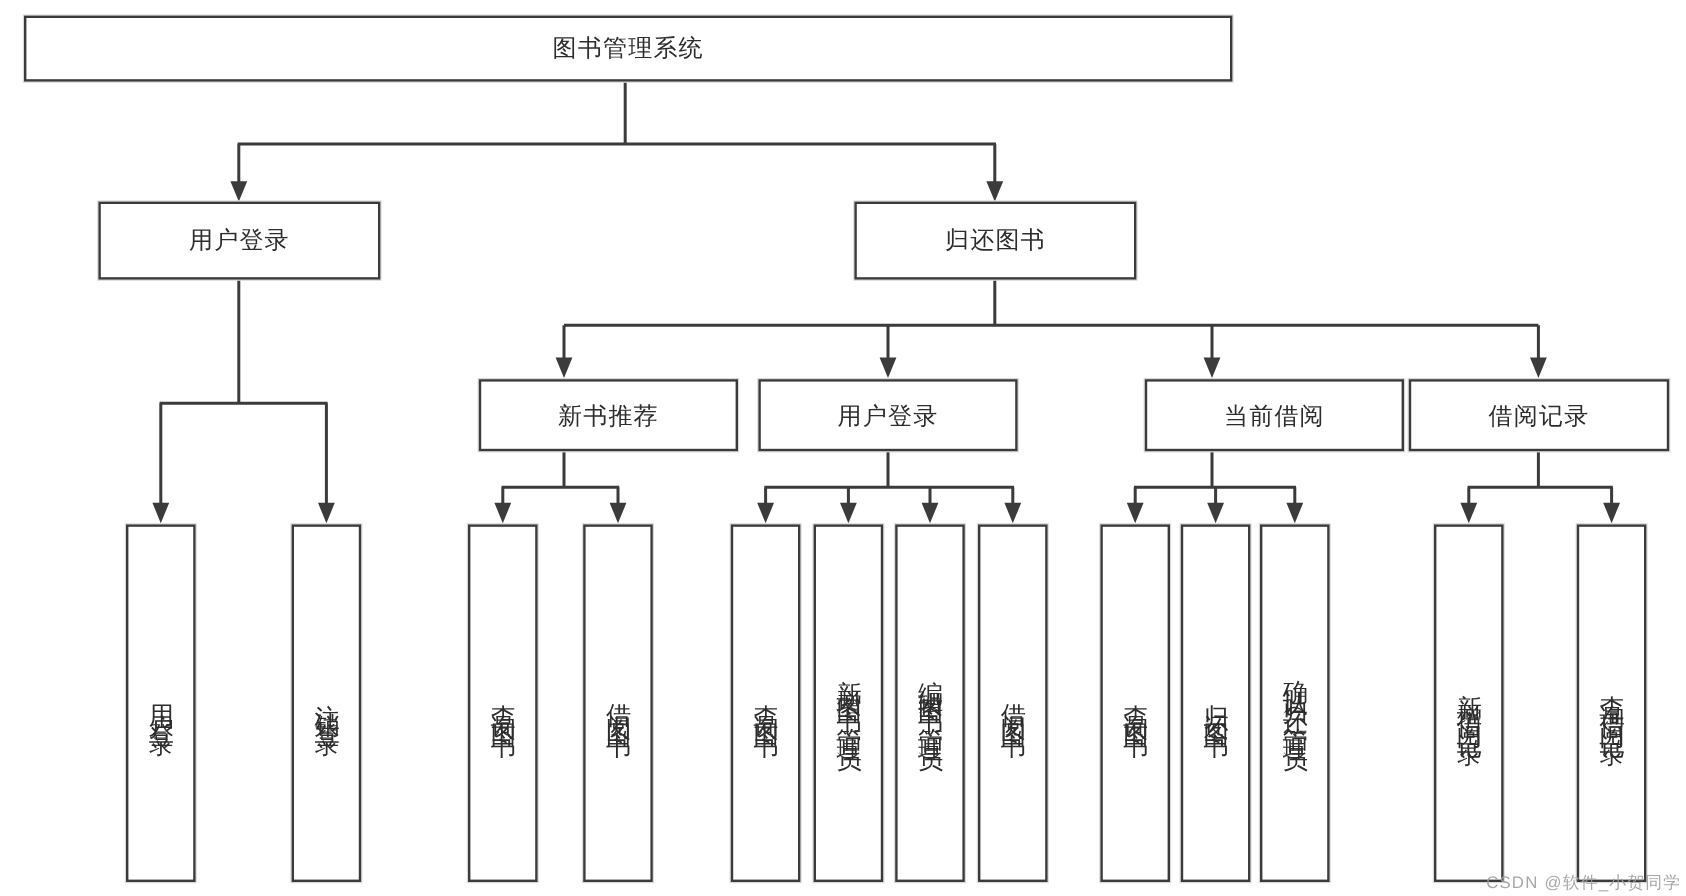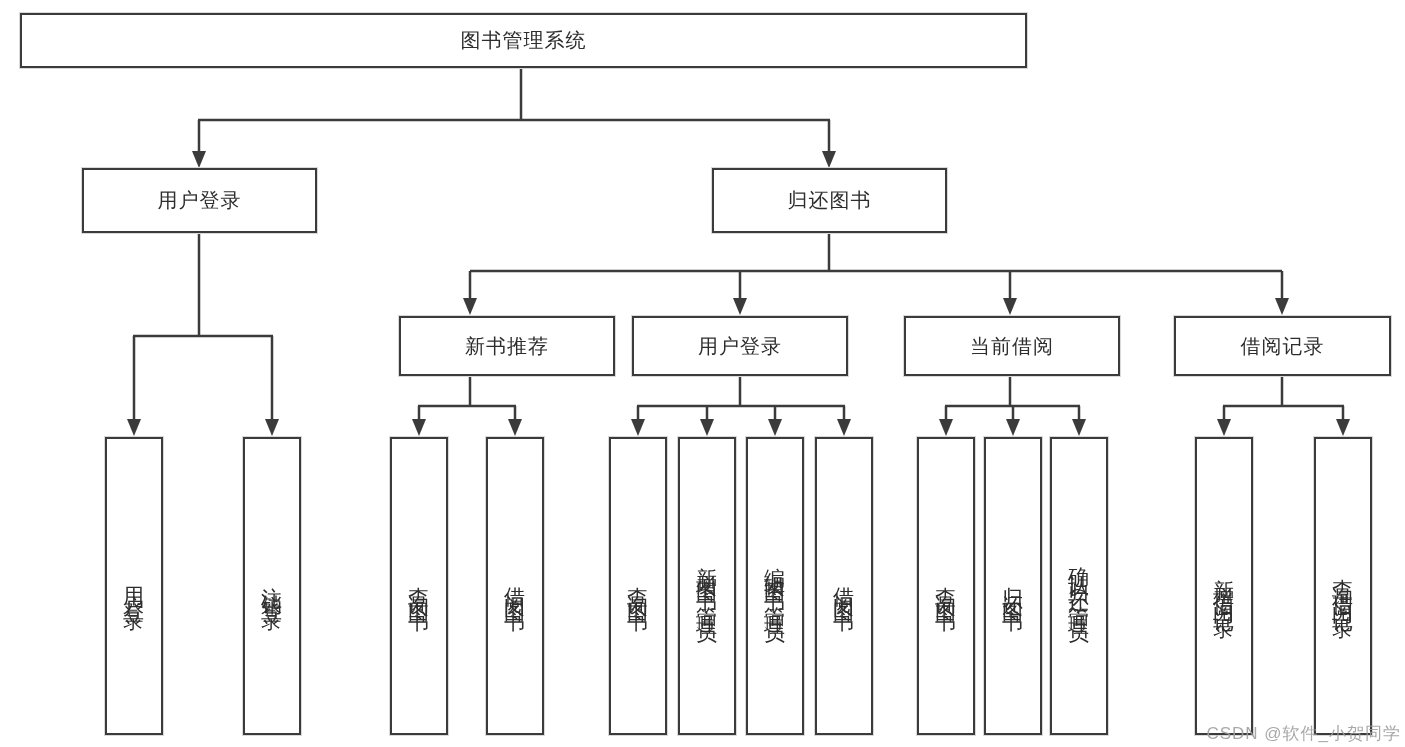--- a/index.html
+++ b/index.html
@@ -35,40 +35,40 @@
     top: 437px; height: 298px; width: 58px;
     writing-mode: vertical-rl;
     font-size: 21px;
     letter-spacing: 8px;
     line-height: 1;
   }
   #n-user-login     { left: 82px; }
   #n-book-mgmt      { left: 712px; }
   #n-new-book       { left: 362px; margin-left: 37px; }
   #n-book-borrow    { left: 632px; }
-  #n-current-borrow { left: 904px; }
+  #n-current-borrow { left: 954px; }
   #n-borrow-record  { left: 1174px; width: 217px; }
   #lf-login          { left: 105px; }
   #lf-logout         { left: 243px; }
   #lf-nb-query       { left: 390px; }
   #lf-nb-borrow      { left: 486px; }
   #lf-bb-query       { left: 609px; }
   #lf-bb-add         { left: 678px; }
   #lf-bb-edit        { left: 746px; }
   #lf-bb-borrow      { left: 815px; }
   #lf-cb-query       { left: 917px; }
   #lf-cb-return      { left: 984px; }
   #lf-cb-confirm     { left: 1050px; }
   #lf-br-add         { left: 1195px; }
   #lf-br-query       { left: 1314px; }
   .watermark {
     position: absolute;
     right: 4px; bottom: 2px;
     z-index: 5;
-    font-size: 17px;
+    font-size: 14px;
     color: rgba(158, 158, 158, 0.9);
     letter-spacing: 1px;
     white-space: nowrap;
   }
 </style>
 </head>
 <body>
 
 <svg id="connectors" width="1405" height="747" viewBox="0 0 1405 747">
   <g stroke="#3b3b3b" stroke-width="2.5" fill="none">

